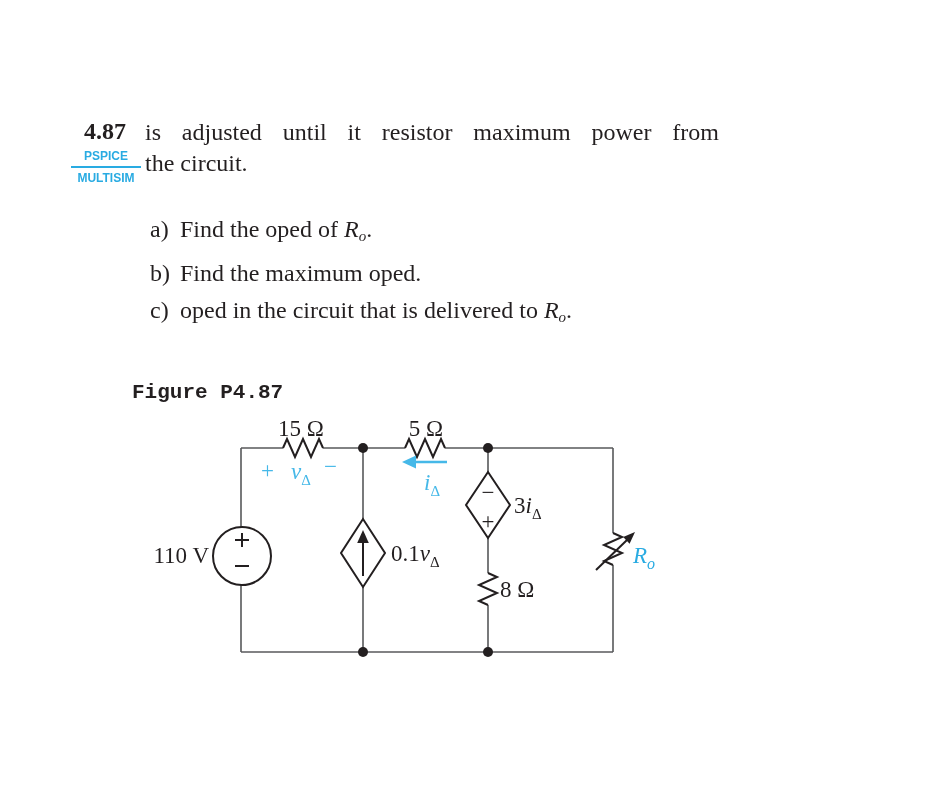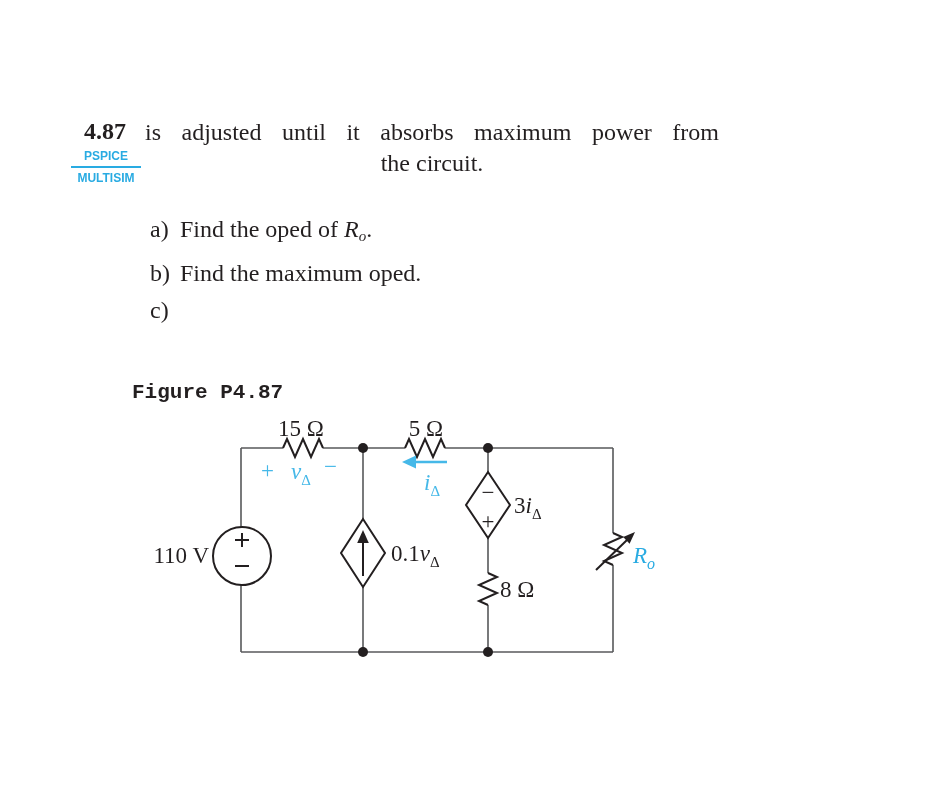--- a/index.html
+++ b/index.html
@@ -16,21 +16,21 @@
   .tags{
     position:absolute;left:71px;top:149px;width:70px;text-align:center;
     font-family:"Liberation Sans","DejaVu Sans",sans-serif;
     font-size:12px;font-weight:bold;color:#29abe2;letter-spacing:0px;
   }
   .tag{line-height:15px;}
   .tag-top{border-bottom:2px solid #29abe2;padding-bottom:2px;}
   .tag-bottom{padding-top:3px;}
   
   .statement{position:absolute;left:145px;top:117px;width:574px;font-size:24px;line-height:31px;}
-  .jline{text-align:center;}
+  .jline{text-align:left;}
   .jforce{text-align:justify;text-align-last:justify;}
   .var{font-style:italic;}
   .sub{font-style:italic;font-size:15px;vertical-align:-4px;}
   
   .items{position:absolute;left:150px;top:214px;width:560px;font-size:24px;line-height:31px;}
   .item{position:relative;padding-left:30px;margin-bottom:6px;}
   .ilabel{position:absolute;left:0;top:0;}
   .itext{width:528px;}
   
   .fig-label{
@@ -57,36 +57,37 @@
 <div class="page">
 
   <div class="prob-num">4.87</div>
 
   <div class="tags">
     <div class="tag tag-top">PSPICE</div>
     <div class="tag tag-bottom">MULTISIM</div>
   </div>
 
   <div class="statement">
-    <div class="jline jforce">is adjusted until it absorbs maximum power from</div>
+    <div class="jline jforce">is adjusted until it resistor maximum power from</div>
     <div class="jline">the circuit.</div>
   </div>
 
   <div class="items">
     <div class="item">
       <span class="ilabel">a)</span>
       <div class="itext"><span>Find the oped of </span><span class="var">R</span><span class="sub">o</span><span>.</span></div>
     </div>
     <div class="item">
       <span class="ilabel">b)</span>
       <div class="itext"><span>Find the maximum oped.</span></div>
     </div>
     <div class="item">
       <span class="ilabel">c)</span>
       <div class="itext">
+        <div class="jline"><span>oped in the circuit that is delivered to </span><span class="var">R</span><span class="sub">o</span><span>.</span></div>
       </div>
     </div>
   </div>
 
   <div class="fig-label">Figure P4.87</div>
 
   <svg class="circuit" viewBox="0 0 932 807">
 
     <g>
       <path class="w" d="M241,448 H283 M323,448 H405 M445,448 H613"></path>

